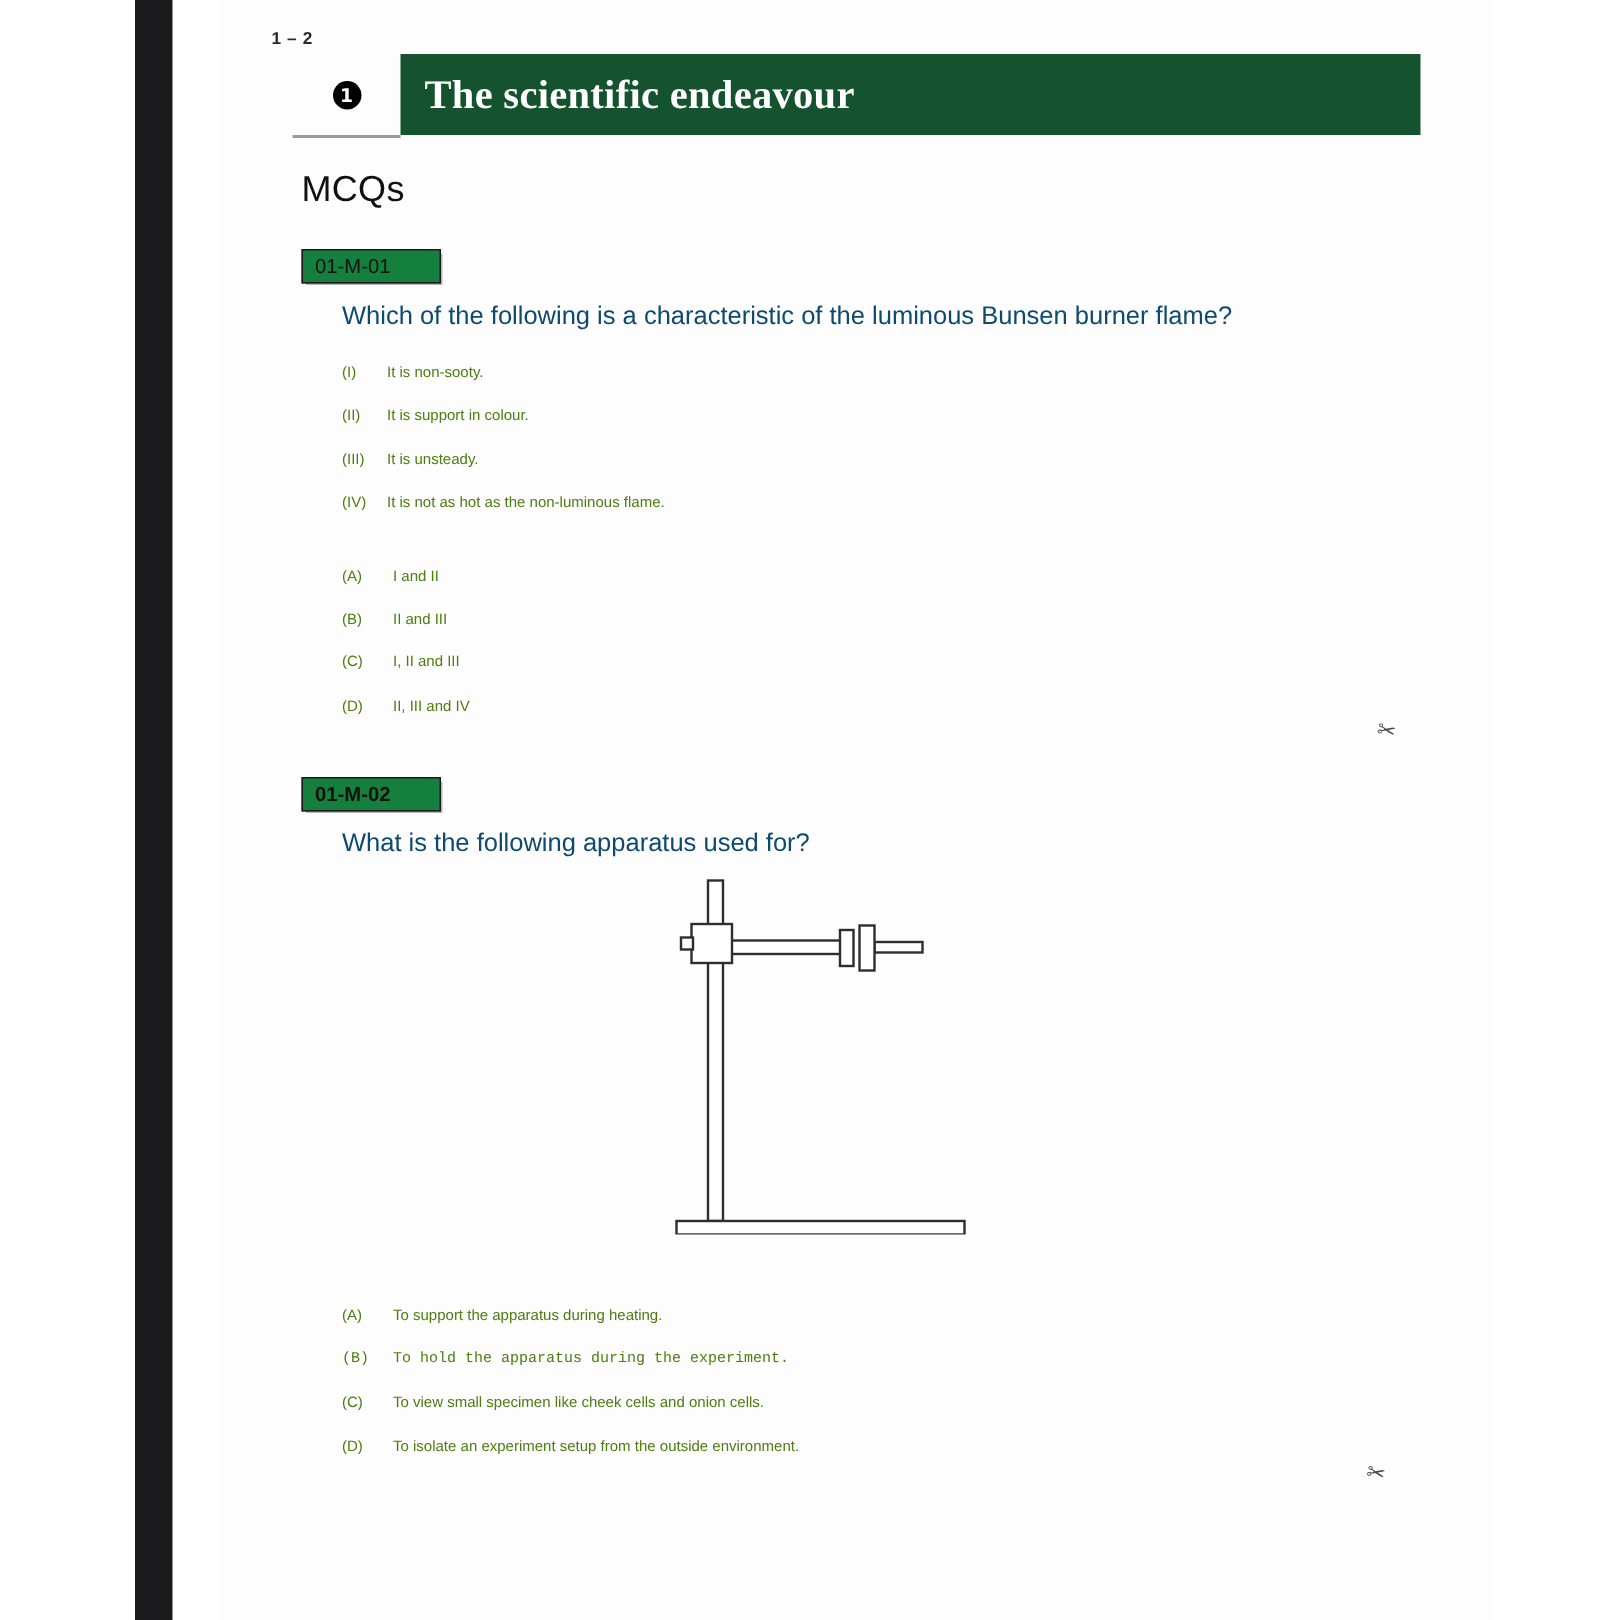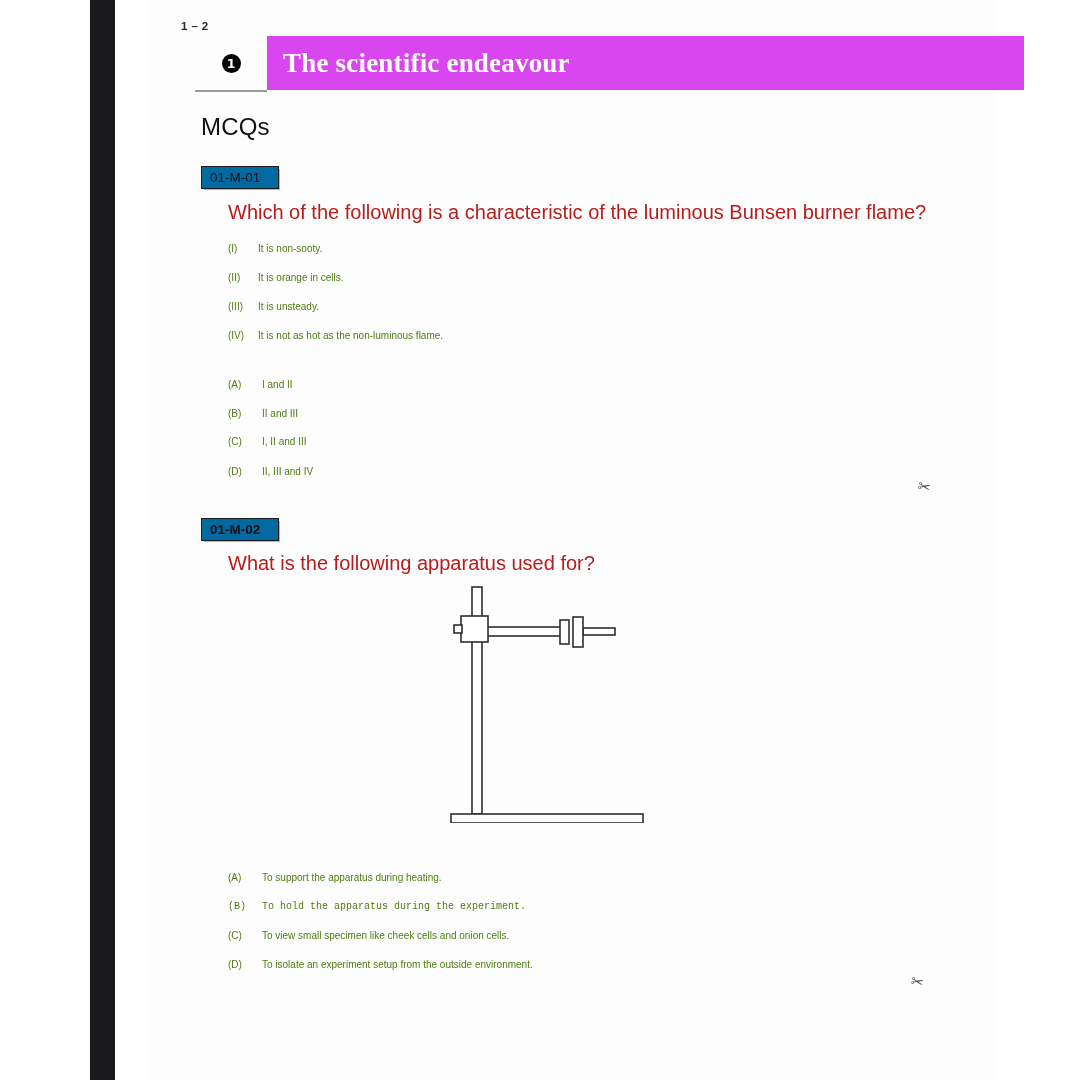--- a/index.html
+++ b/index.html
@@ -78,23 +78,23 @@
     font-size: 12.5px;
     font-weight: bold;
     line-height: 19px;
     text-align: center;
     font-family: "DejaVu Sans", sans-serif;
   }
   .chapter-bar {
     position: absolute;
     left: 72px;
     top: 0;
-    width: 757px;
-    height: 54px;
-    background: #d946ef;
+    width: 680px;
+    height: 54px;
+    background: #14532d;
   }
   .chapter-title {
     position: absolute;
     left: 16px;
     top: 0;
     height: 54px;
     line-height: 54px;
     color: #ffffff;
     font-family: "Liberation Serif", serif;
     font-weight: bold;
@@ -119,35 +119,35 @@
     font-size: 24px;
     font-weight: normal;
     color: #111111;
     letter-spacing: .2px;
   }
 
   
   .qnum-box {
     position: absolute;
     box-sizing: border-box;
-    width: 78px;
+    width: 93px;
     height: 23px;
     border: 1px solid #1b1b1b;
-    background: #0369a1;
+    background: #15803d;
     box-shadow: 2px 2px 0 -1px #b7b7b7;
     font-size: 13.5px;
     color: #111111;
     line-height: 21px;
     padding-left: 8px;
   }
 
   .qtext {
     position: absolute;
-    font-size: 20px;
-    color: #b91c1c;
+    font-size: 17px;
+    color: #0c4a6e;
     white-space: nowrap;
   }
   .opt {
     position: absolute;
     font-size: 10px;
     color: #4d7c0f;
     white-space: nowrap;
   }
   .opt .tag {
     display: inline-block;
@@ -198,21 +198,21 @@
     <div class="section-title">MCQs</div>
 
     <div class="qnum-box" style="left:54px; top:166px;">01-M-01</div>
 
     <div class="qtext" style="left:81px; top:201px;">Which of the following is a characteristic of the luminous Bunsen burner flame?</div>
 
     <div class="opt" style="left:81px; top:243px;">
       <span class="tag">(I)</span><span>It is non-sooty.</span>
     </div>
     <div class="opt" style="left:81px; top:272px;">
-      <span class="tag">(II)</span><span>It is orange in cells.</span>
+      <span class="tag">(II)</span><span>It is support in colour.</span>
     </div>
     <div class="opt" style="left:81px; top:301px;">
       <span class="tag">(III)</span><span>It is unsteady.</span>
     </div>
     <div class="opt" style="left:81px; top:330px;">
       <span class="tag">(IV)</span><span>It is not as hot as the non-luminous flame.</span>
     </div>
 
     <div class="opt" style="left:81px; top:379px;">
       <span class="tag wide">(A)</span><span>I and II</span>

